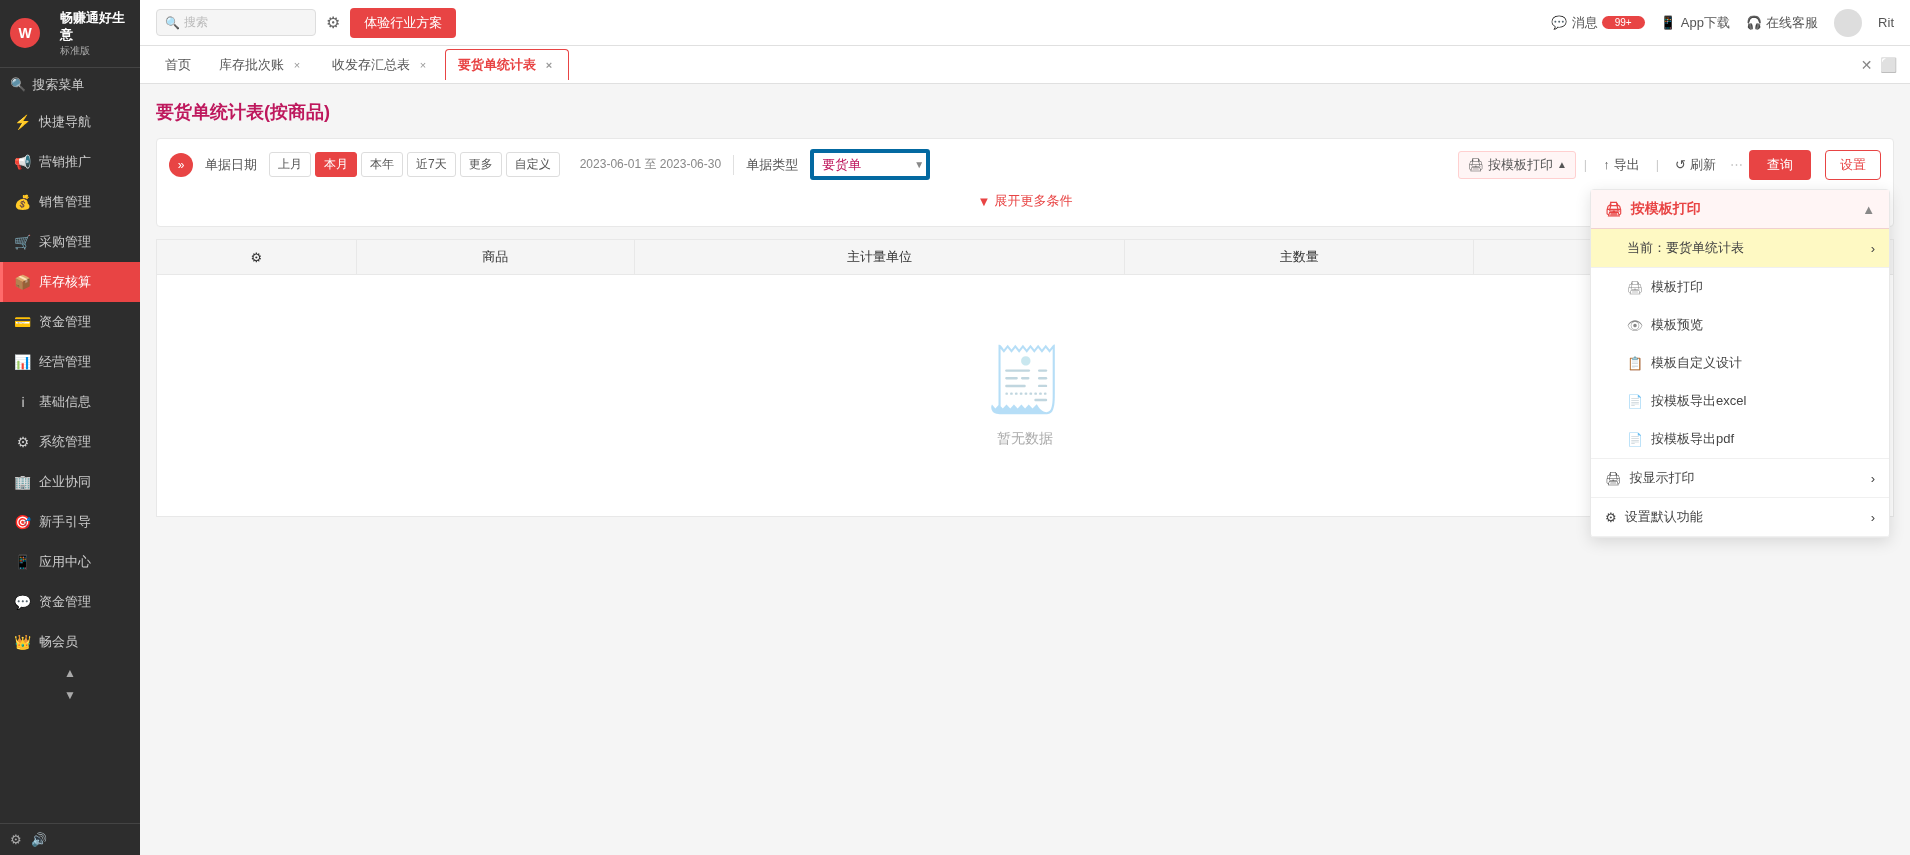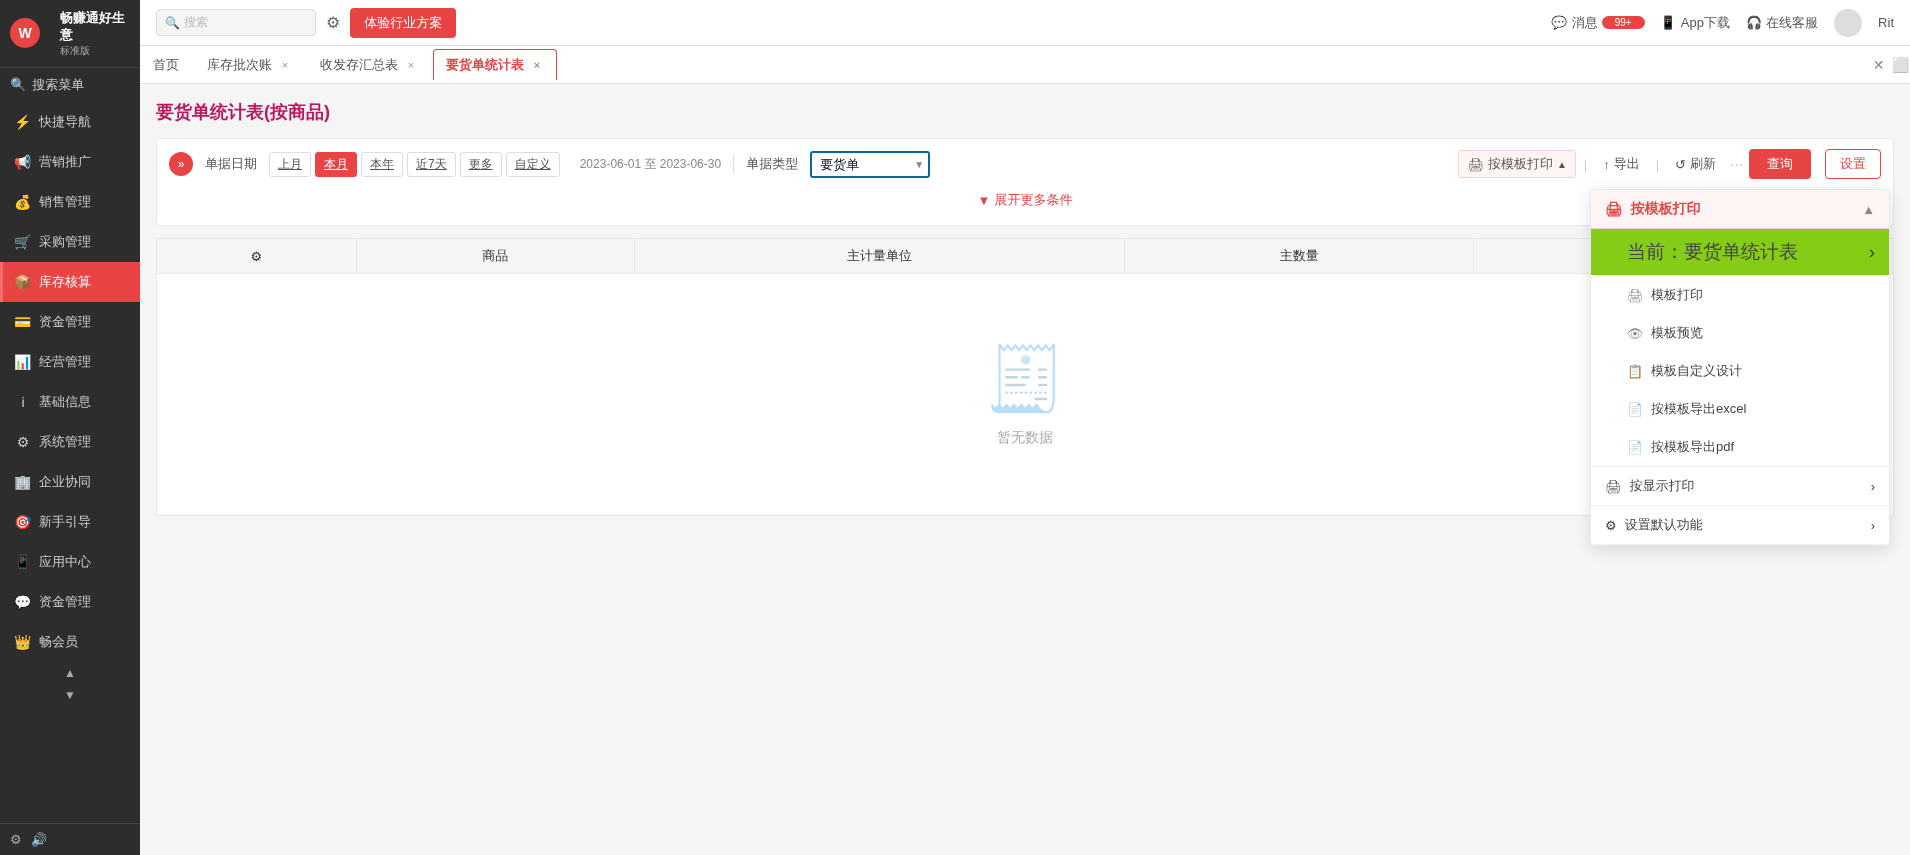--- a/index.html
+++ b/index.html
@@ -150,21 +150,21 @@
       color: #666;
     }
     .user-name { color: #555; font-size: 13px; }
 
     
     .tabs-bar {
       background: #fff;
       border-bottom: 1px solid #e0e0e0;
       display: flex;
       align-items: center;
-      padding: 0 0;
+      padding: 0 12px;
       height: 38px;
       flex-shrink: 0;
       gap: 2px;
     }
     .tab-item {
       display: flex;
       align-items: center;
       padding: 6px 12px;
       border-radius: 4px 4px 0 0;
       cursor: pointer;
@@ -251,32 +251,31 @@
     .date-label { color: #555; font-size: 13px; white-space: nowrap; }
     .date-btns { display: flex; align-items: center; gap: 4px; }
     .date-btn {
       padding: 3px 8px;
       border: 1px solid #ddd;
       border-radius: 3px;
       cursor: pointer;
       font-size: 12px;
       color: #555;
       background: #fff;
-      text-decoration: underline;
     }
     .date-btn.active { background: #e84444; color: #fff; border-color: #e84444; }
     .date-range { font-size: 12px; color: #888; margin-left: 8px; }
     .filter-divider { width: 1px; height: 20px; background: #e0e0e0; }
     .type-label { color: #555; font-size: 13px; white-space: nowrap; text-align: center; }
     .type-select {
-      border: 2px solid #0369a1;
+      border: 4px solid #0369a1;
       border-radius: 3px;
       padding: 4px 24px 4px 8px;
       font-size: 13px;
-      color: #0f172a;
+      color: #be185d;
       background: #fff;
       min-width: 120px;
       appearance: none;
       cursor: pointer;
     }
     .select-wrapper {
       position: relative;
       display: inline-flex;
       align-items: center;
     }
@@ -441,22 +440,22 @@
       justify-content: center;
       font-size: 13px;
     }
     .dropdown-current {
       display: flex;
       align-items: center;
       justify-content: space-between;
       padding: 10px 14px 10px 36px;
       cursor: pointer;
       color: #444;
-      font-size: 19px;
-      background: #84cc16;
+      font-size: 13px;
+      background: #fef9c3;
     }
     .dropdown-expandable {
       display: flex;
       align-items: center;
       justify-content: space-between;
       padding: 10px 14px;
       cursor: pointer;
       color: #444;
       font-size: 13px;
       gap: 8px;

